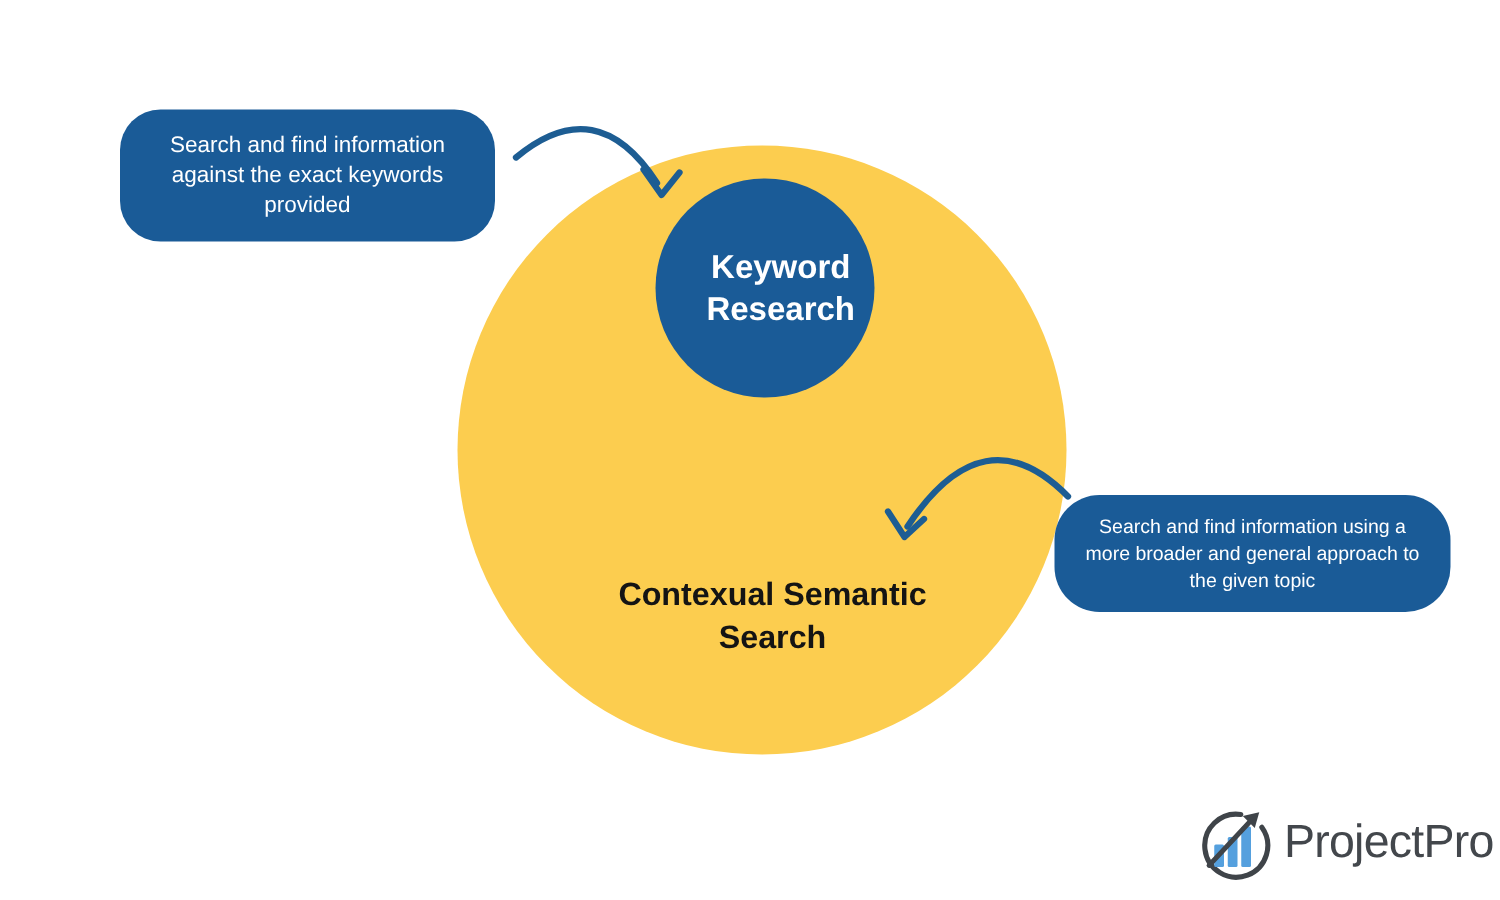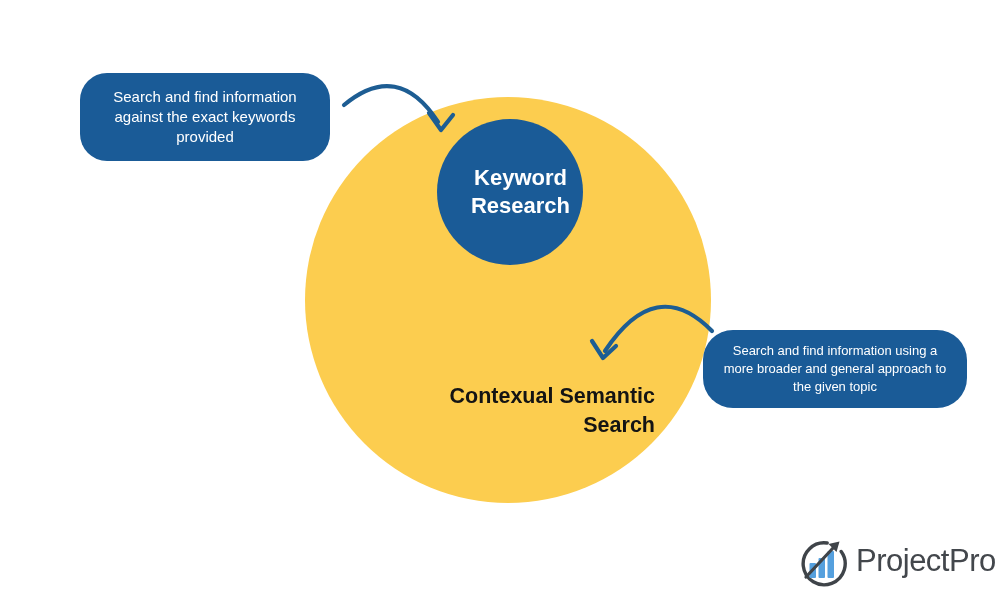--- a/index.html
+++ b/index.html
@@ -22,21 +22,21 @@
     background:#1a5b97;
     display:flex;align-items:center;justify-content:center;
   }
   .inner-circle-label{
     color:#ffffff;font-size:22px;font-weight:bold;
     text-align:center;line-height:28px;width:110px;margin-left:21px;
   }
   .outer-circle-label{
     position:absolute;left:375px;top:382px;width:280px;
     color:#141414;font-size:21.5px;font-weight:bold;
-    text-align:right;line-height:29px;
+    text-align:center;line-height:29px;
   }
   
   .callout{
     position:absolute;background:#1a5b97;color:#ffffff;
     display:flex;align-items:center;justify-content:center;
     text-align:center;box-sizing:border-box;
   }
   .callout-left{
     left:80px;top:73px;width:250px;height:88px;
     border-radius:27px;padding:10px 22px;

